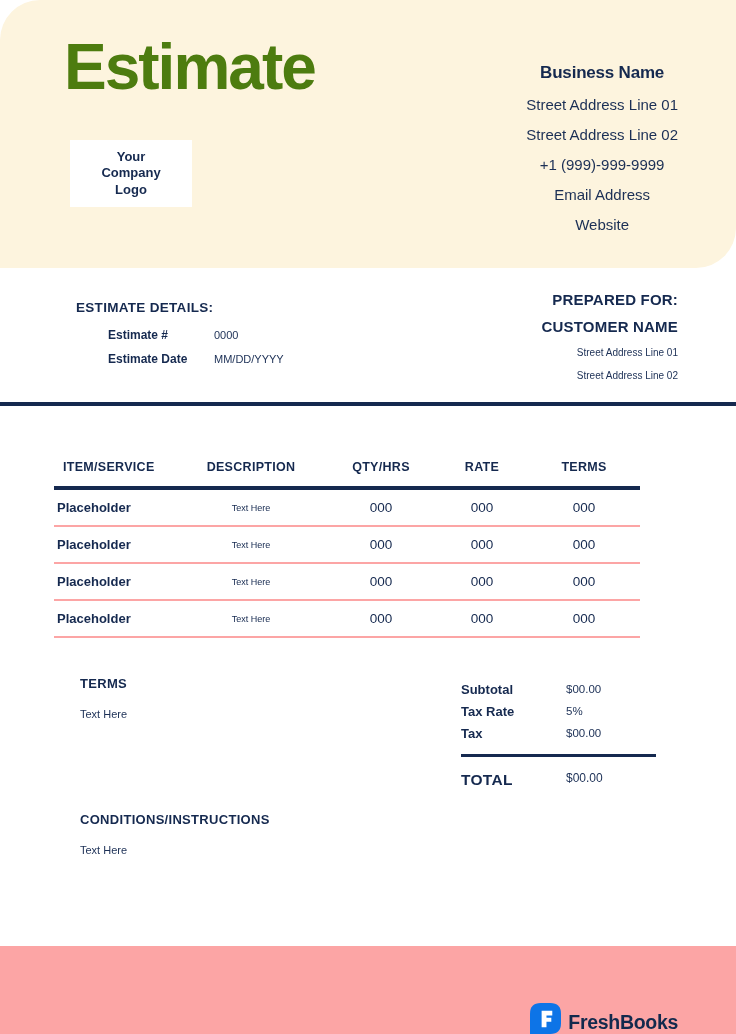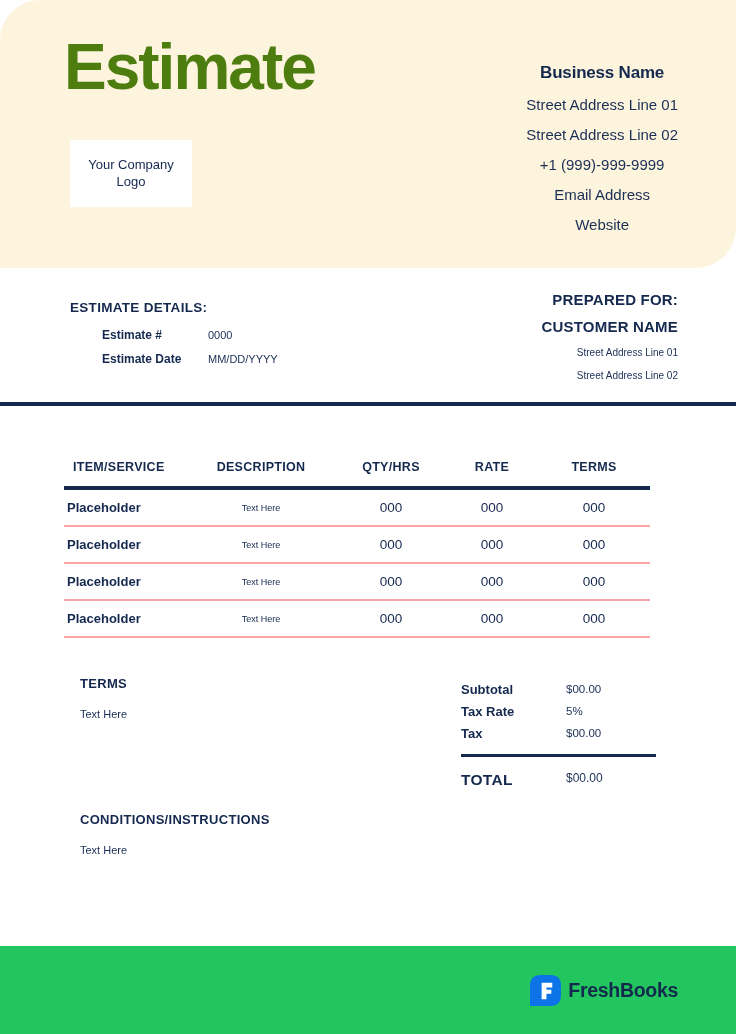--- a/index.html
+++ b/index.html
@@ -7,42 +7,42 @@
   body { font-family:"Liberation Sans", sans-serif; color:#15294F; }
   .page { position:relative; width:736px; height:1034px; background:#ffffff; overflow:hidden; }
 
   
   .header { position:absolute; top:0; left:0; width:736px; height:268px;
             background:#FDF4DE; border-radius:40px 0 40px 0; }
   .title { position:absolute; left:64px; top:34px; font-size:64px; font-weight:bold;
            letter-spacing:-2px; color:#4d7c0f; line-height:1.05; }
   .logo-box { position:absolute; left:70px; top:140px; width:122px; height:67px;
               background:#ffffff; display:flex; align-items:center; justify-content:center;
-              text-align:center; font-weight:normal; font-size:13px; line-height:1.25;
+              text-align:center; font-weight:bold; font-size:13px; line-height:1.25;
               padding:4px 16px; }
   .biz { position:absolute; top:63px; right:58px; text-align:center; }
   .biz-name { font-size:17px; font-weight:bold; margin-bottom:13px; letter-spacing:-0.2px; }
   .biz-line { font-size:15px; margin-bottom:13px; color:#1B2F55; }
 
   
-  .details { position:absolute; left:70px; top:300px; }
+  .details { position:absolute; left:76px; top:300px; }
   .details-heading { font-size:13.5px; font-weight:bold; letter-spacing:0.3px; margin-bottom:13px; }
   .detail-row { display:flex; align-items:baseline; margin-bottom:10px;margin-left:32px; }
   .detail-label { font-weight:bold; font-size:12px; width:106px; }
   .detail-value { font-size:11px; color:#1B2F55; }
 
   .prepared { position:absolute; right:58px; top:291px; text-align:right; }
   .prepared-heading { font-size:15px; font-weight:bold; letter-spacing:0.2px; margin-bottom:10px; }
   .prepared-name { font-size:15px; font-weight:bold; letter-spacing:0.2px; margin-bottom:12px; }
   .prepared-line { font-size:10px; margin-bottom:12px; color:#1B2F55; }
 
   .divider { position:absolute; left:0; top:402px; width:736px; height:4px; background:#15294F; }
 
   
-  .table { position:absolute; left:64px; top:448px; width:586px; }
+  .table { position:absolute; left:54px; top:448px; width:586px; }
   .thead, .trow { display:grid; grid-template-columns:122px 150px 110px 92px 112px; }
   .thead { height:42px; align-items:center; border-bottom:4px solid #15294F;
            font-size:12.5px; font-weight:bold; letter-spacing:0.3px; }
   .th { text-align:center; }
   .th.first { text-align:left; padding-left:9px; }
   .trow { height:37px; align-items:center; border-bottom:2px solid #fca5a5; }
   .td-item { font-weight:bold; font-size:13px; padding-left:3px; }
   .td-desc { text-align:center; font-size:9px; }
   .td-num  { text-align:center; font-size:13.5px; }
 
@@ -57,21 +57,21 @@
   .tot-value { font-size:11.5px; color:#1B2F55; }
   .tot-line { height:3px; background:#15294F; margin-top:10px; }
   .tot-total-row { display:flex; align-items:flex-start; margin-top:14px; }
   .tot-total-label { font-weight:bold; font-size:15.5px; width:105px; letter-spacing:0.3px; }
   .tot-total-value { font-size:12px; color:#1B2F55; }
 
   .conditions { position:absolute; left:80px; top:812px; }
 
   
   .footer { position:absolute; left:0; top:946px; width:736px; height:88px;
-            background:#22c55e; display:flex; align-items:center;
+            background:#fca5a5; display:flex; align-items:flex-end;
             justify-content:flex-end; padding-right:58px; gap:7px; }
   .fb-mark { width:31px; height:31px; display:block; }
   .fb-text { font-size:19.5px; font-weight:bold; color:#132A4D; letter-spacing:-0.3px; }
 </style>
 </head>
 <body>
 
 <div class="page">
 
   <div class="header">

